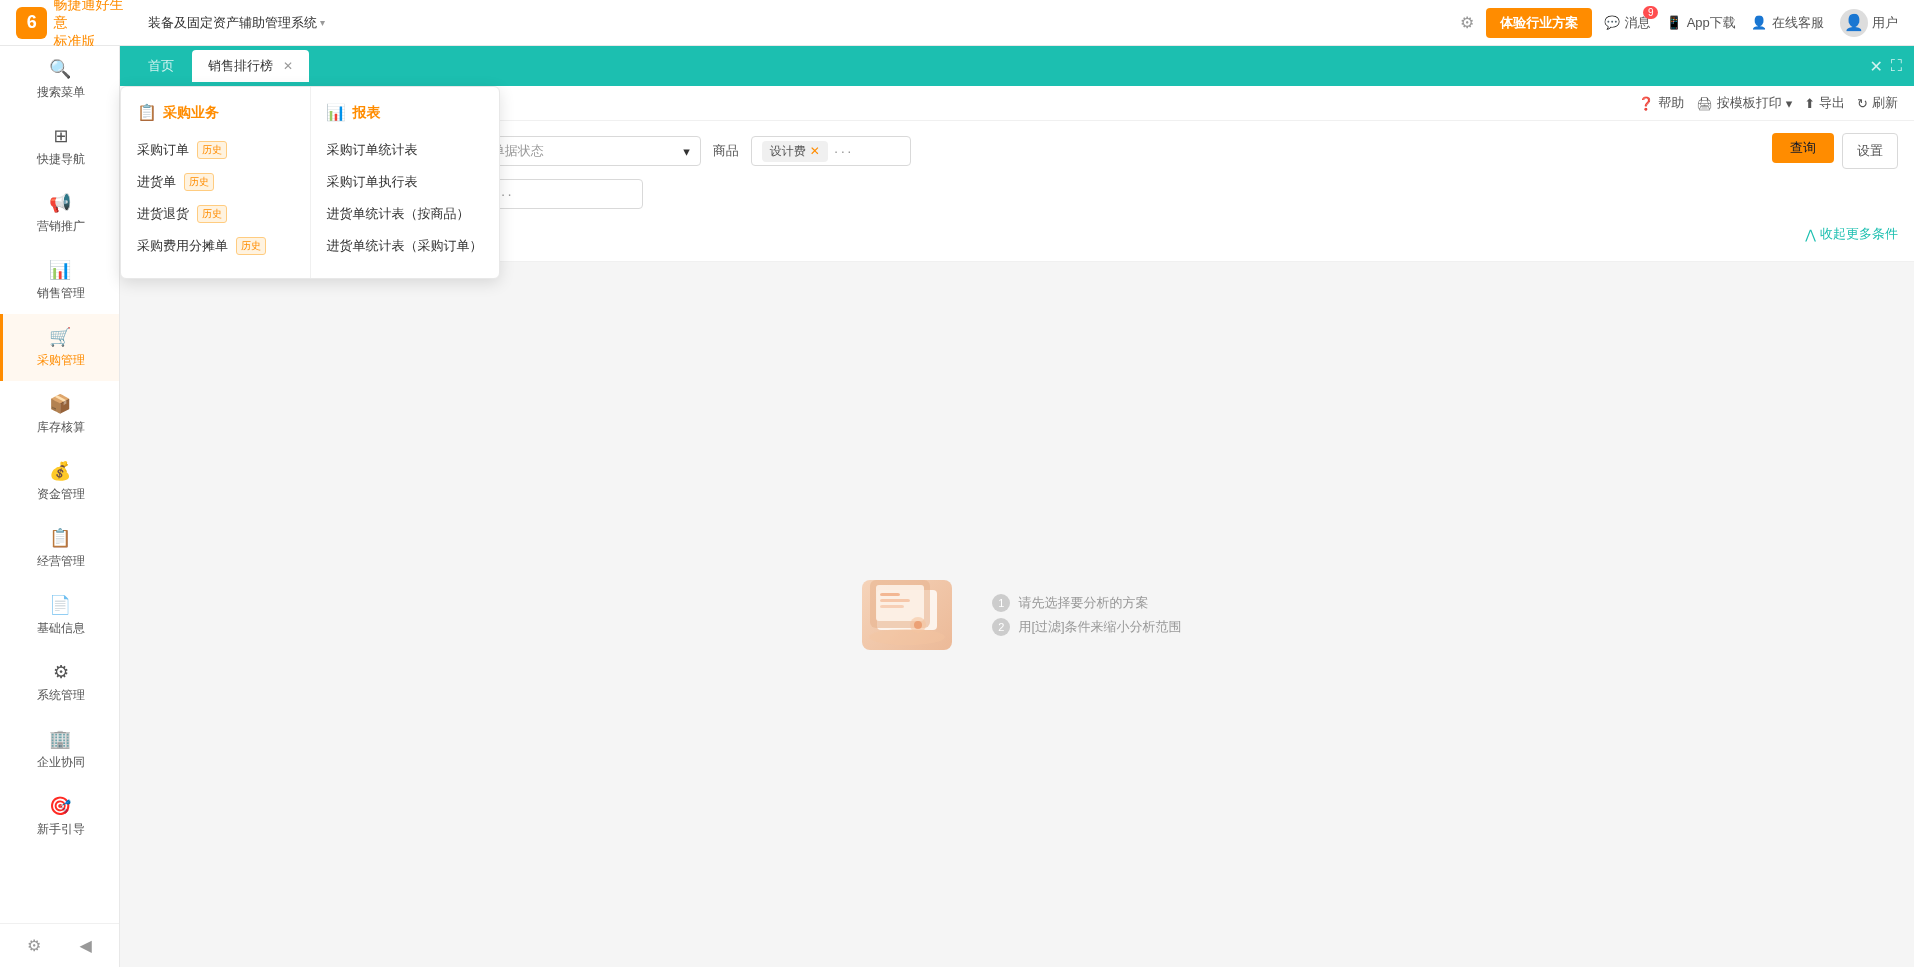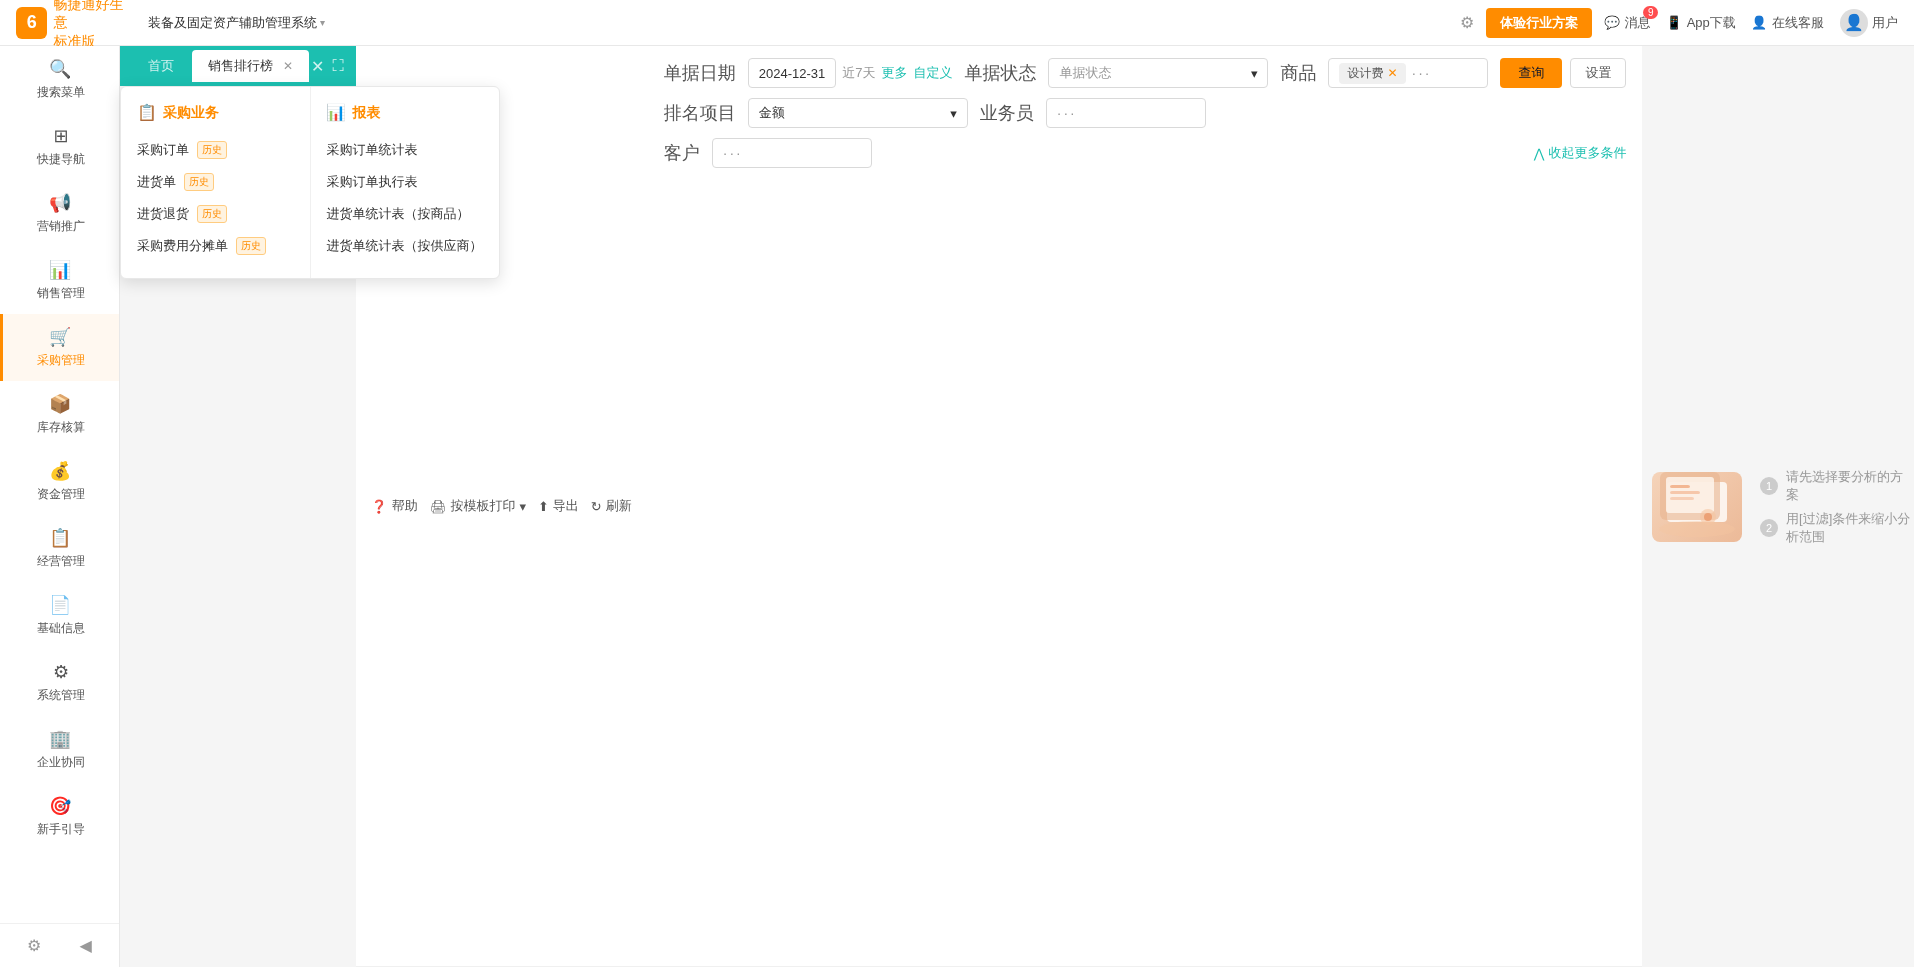--- a/index.html
+++ b/index.html
@@ -24,47 +24,47 @@
 
     
     .sidebar { width: 120px; background: #fff; border-right: 1px solid #e8e8e8; display: flex; flex-direction: column; flex-shrink: 0; }
     .sidebar-item { display: flex; flex-direction: column; align-items: center; padding: 12px 8px; cursor: pointer; color: #555; font-size: 12px; gap: 4px; border-left: 3px solid transparent; }
     .sidebar-item.active { background: #fff8f0; color: #ff8c00; border-left-color: #ff8c00; }
     .sidebar-item .icon { font-size: 18px; }
     .sidebar-bottom { margin-top: auto; display: flex; justify-content: space-around; padding: 12px 8px; border-top: 1px solid #f0f0f0; }
     .sidebar-bottom-btn { color: #999; font-size: 16px; cursor: pointer; }
 
     
-    .content-area { flex: 1; display: flex; flex-direction: row; overflow: hidden; }
+    .content-area { flex: 1; display: flex; flex-direction: column; overflow: hidden; }
 
     
     .tab-bar { height: 40px; background: #1cbfb0; display: flex; align-items: center; padding: 0 12px; gap: 2px; flex-shrink: 0; }
     .tab { height: 32px; padding: 0 16px; display: flex; align-items: center; gap: 6px; cursor: pointer; border-radius: 4px 4px 0 0; font-size: 13px; color: rgba(255,255,255,0.8); }
     .tab.active { background: #fff; color: #333; border-radius: 4px 4px 0 0; }
     .tab .close-btn { font-size: 12px; color: #999; margin-left: 4px; }
     .tab-bar-right { margin-left: auto; display: flex; align-items: center; gap: 8px; }
     .tab-bar-icon { color: rgba(255,255,255,0.8); font-size: 16px; cursor: pointer; }
 
     
     .page-header { background: #fff; padding: 8px 16px; display: flex; align-items: center; justify-content: flex-end; gap: 12px; border-bottom: 1px solid #f0f0f0; flex-shrink: 0; }
     .page-header-btn { display: flex; align-items: center; gap: 4px; color: #555; font-size: 13px; cursor: pointer; }
 
     
     .filter-area { background: #fff; padding: 12px 16px; border-bottom: 1px solid #f0f0f0; flex-shrink: 0; }
     .filter-row { display: flex; align-items: center; gap: 12px; margin-bottom: 10px; flex-wrap: wrap; }
     .filter-row:last-child { margin-bottom: 0; }
-    .filter-label { color: #555; font-size: 18px; white-space: nowrap; }
+    .filter-label { color: #555; font-size: 13px; white-space: nowrap; }
     .filter-input { border: 1px solid #d9d9d9; border-radius: 4px; padding: 4px 10px; font-size: 13px; color: #333; background: #fff; min-width: 200px; height: 30px; display: flex; align-items: center; gap: 6px; }
     .filter-date-range { display: flex; align-items: center; gap: 6px; }
     .filter-date { border: 1px solid #d9d9d9; border-radius: 4px; padding: 4px 10px; font-size: 13px; color: #333; background: #fff; height: 30px; display: flex; align-items: center; }
     .filter-tag { background: #f0f0f0; border-radius: 4px; padding: 2px 8px; font-size: 12px; color: #555; display: flex; align-items: center; gap: 4px; cursor: pointer; }
     .filter-select { border: 1px solid #d9d9d9; border-radius: 4px; padding: 4px 10px; font-size: 13px; color: #333; background: #fff; height: 30px; min-width: 200px; display: flex; align-items: center; justify-content: space-between; cursor: pointer; }
     .filter-tag-close { color: #ff8c00; font-size: 12px; cursor: pointer; }
     .query-btn { background: #ff8c00; color: #0f172a; border: none; padding: 5px 18px; border-radius: 4px; cursor: pointer; font-size: 13px; height: 30px; }
-    .setting-btn { background: #fff; color: #555; border: 1px solid #d9d9d9; padding: 5px 14px; border-radius: 4px; cursor: pointer; font-size: 13px; height: 30px; }
+    .setting-btn { background: #fff; color: #555; border: 1px solid #d9d9d9; padding: 5px 14px; border-radius: 4px; cursor: pointer; font-size: 13px; height: 36px; }
     .collapse-btn { color: #1cbfb0; font-size: 13px; cursor: pointer; display: flex; align-items: center; gap: 4px; }
     .ellipsis { color: #999; font-size: 14px; cursor: pointer; letter-spacing: 2px; }
 
     
     .main-content { flex: 1; display: flex; align-items: center; justify-content: center; background: #f5f5f5; overflow: hidden; position: relative; }
     .empty-icon { width: 120px; height: 100px; position: relative; }
     .empty-icon-body { width: 90px; height: 70px; background: linear-gradient(135deg, #f5c5a0 0%, #e8a070 100%); border-radius: 8px; position: absolute; top: 15px; left: 10px; opacity: 0.7; }
     .empty-icon-screen { width: 60px; height: 40px; background: #fff; border-radius: 4px; position: absolute; top: 25px; left: 25px; opacity: 0.8; }
     .empty-text { display: flex; flex-direction: column; gap: 6px; }
     .empty-text-item { display: flex; align-items: center; gap: 8px; color: #999; font-size: 13px; }
@@ -328,16 +328,16 @@
     <div class="dropdown-item">
       <span>采购订单统计表</span>
     </div>
     <div class="dropdown-item">
       <span>采购订单执行表</span>
     </div>
     <div class="dropdown-item">
       <span>进货单统计表（按商品）</span>
     </div>
     <div class="dropdown-item">
-      <span>进货单统计表（按供应商）</span>
+      <span>进货单统计表（采购订单）</span>
     </div>
   </div>
 </div>
 
 </body></html>

